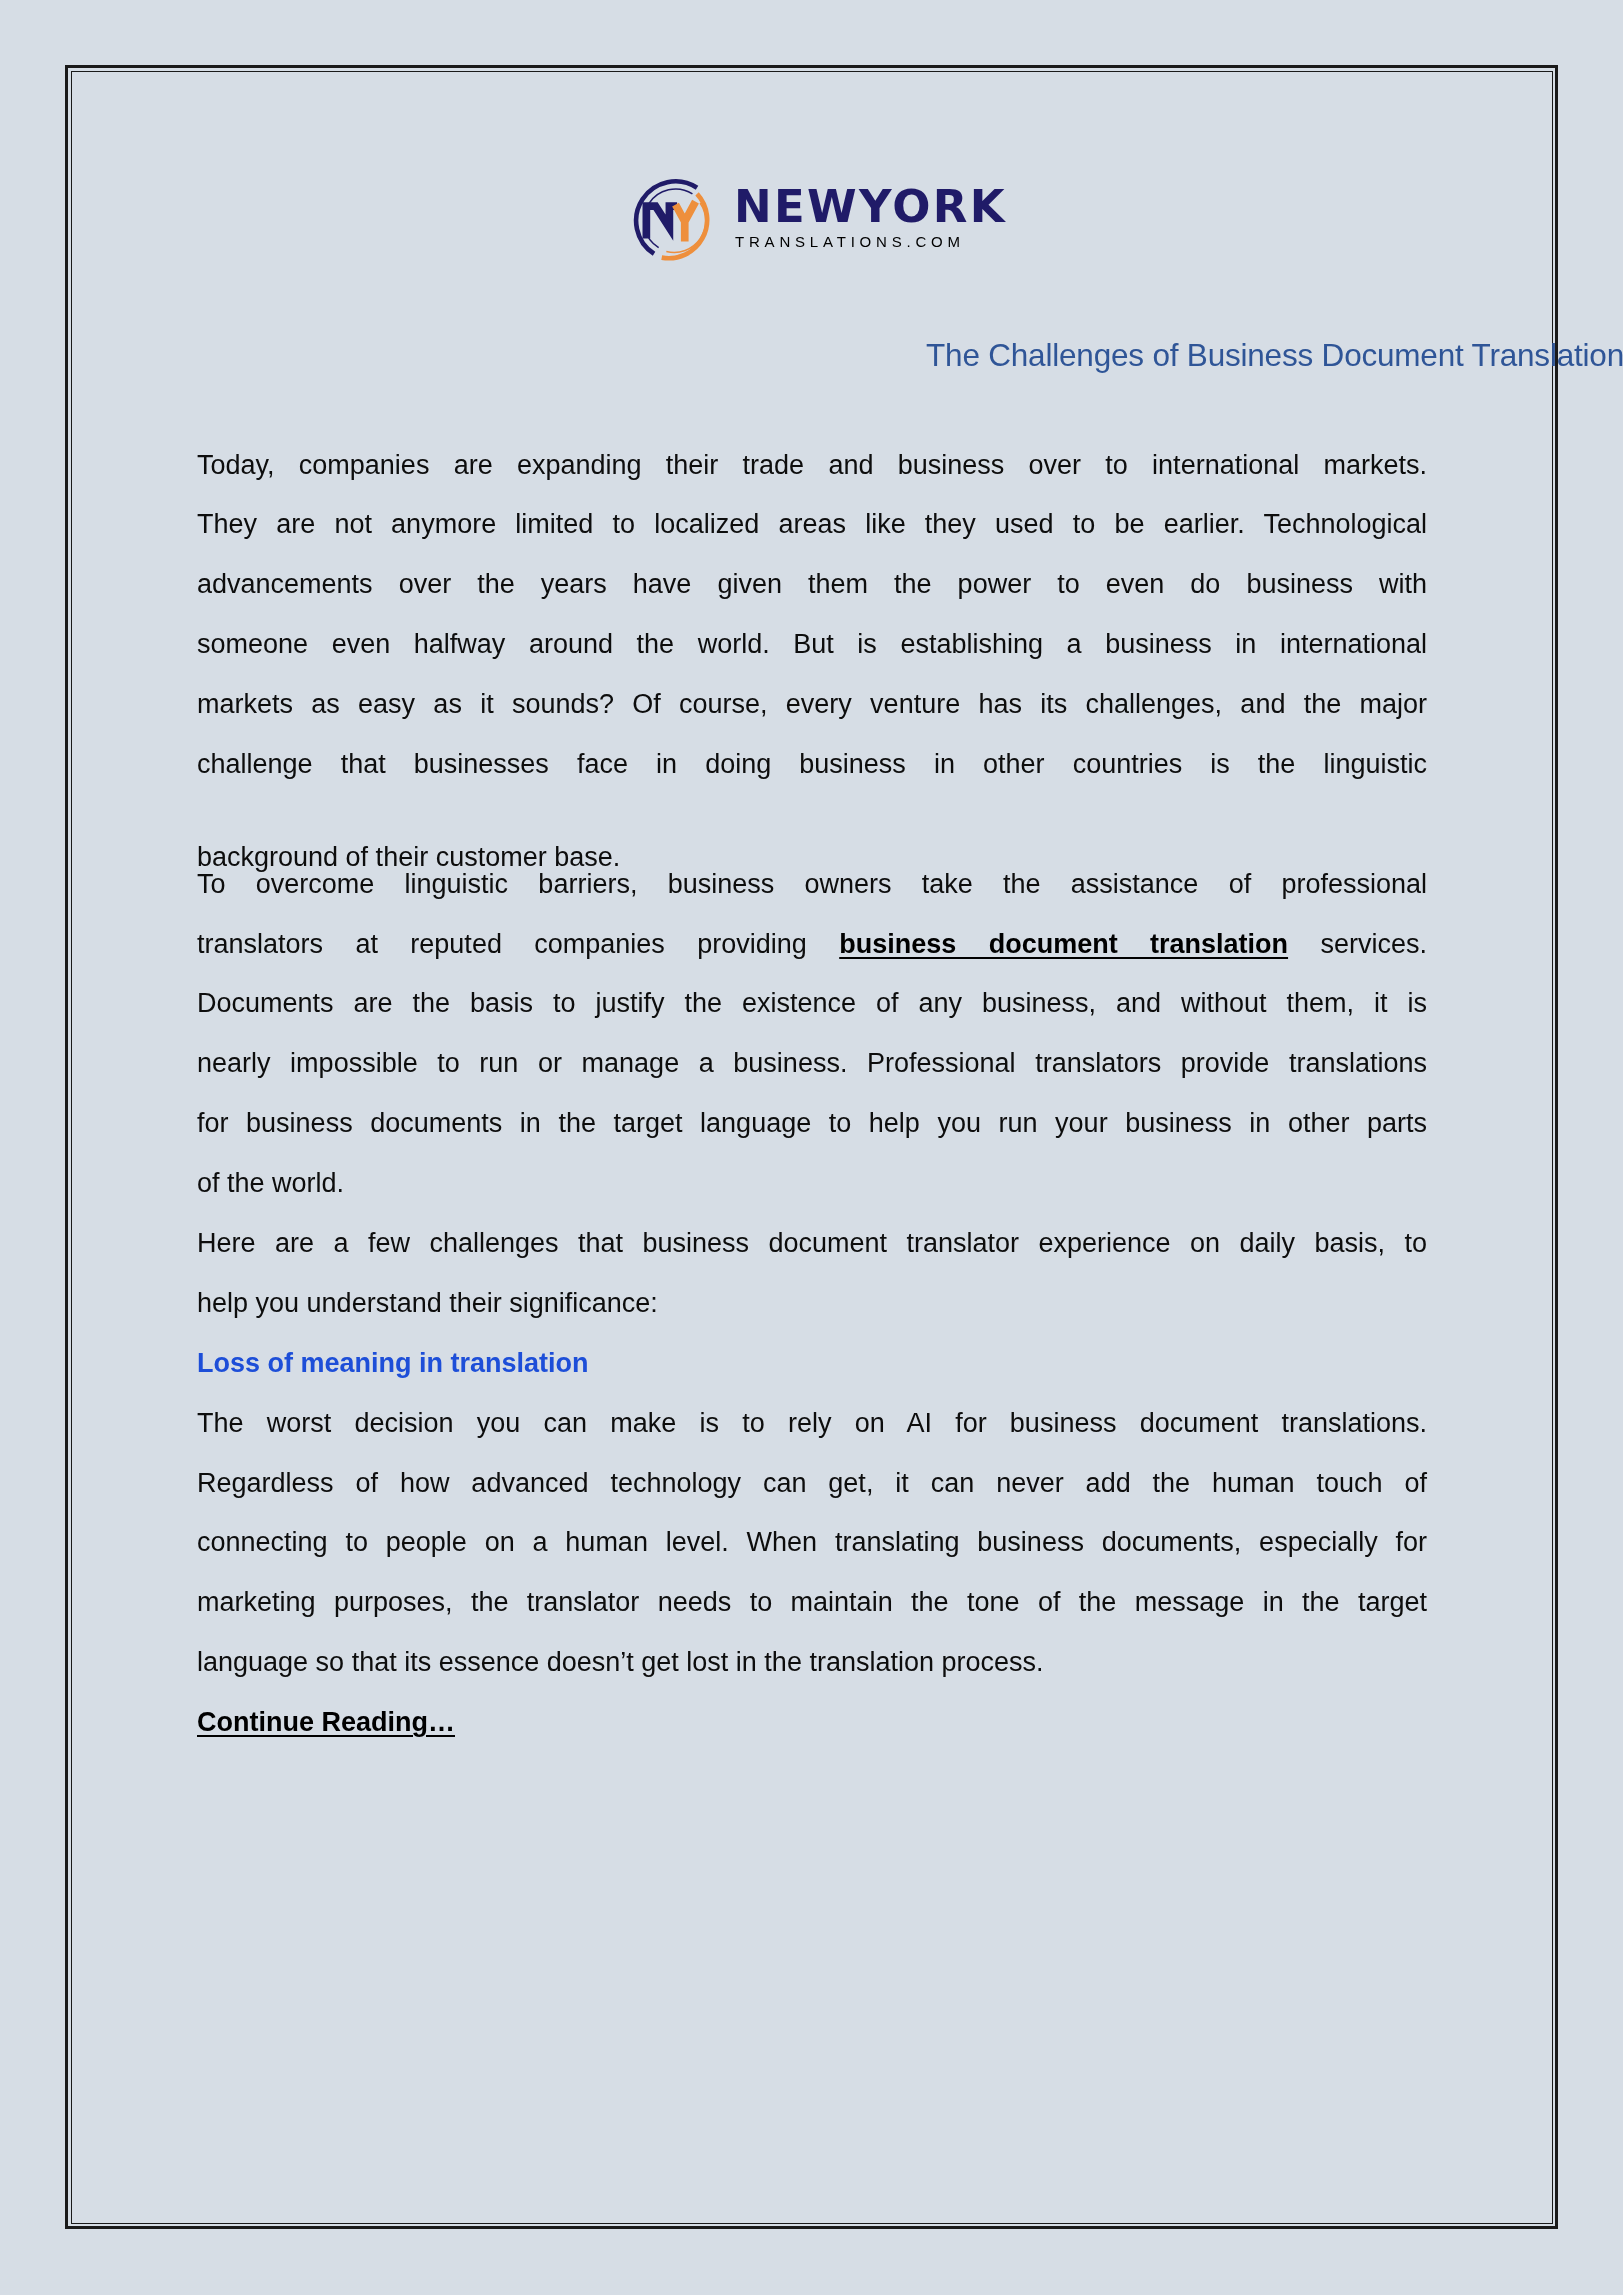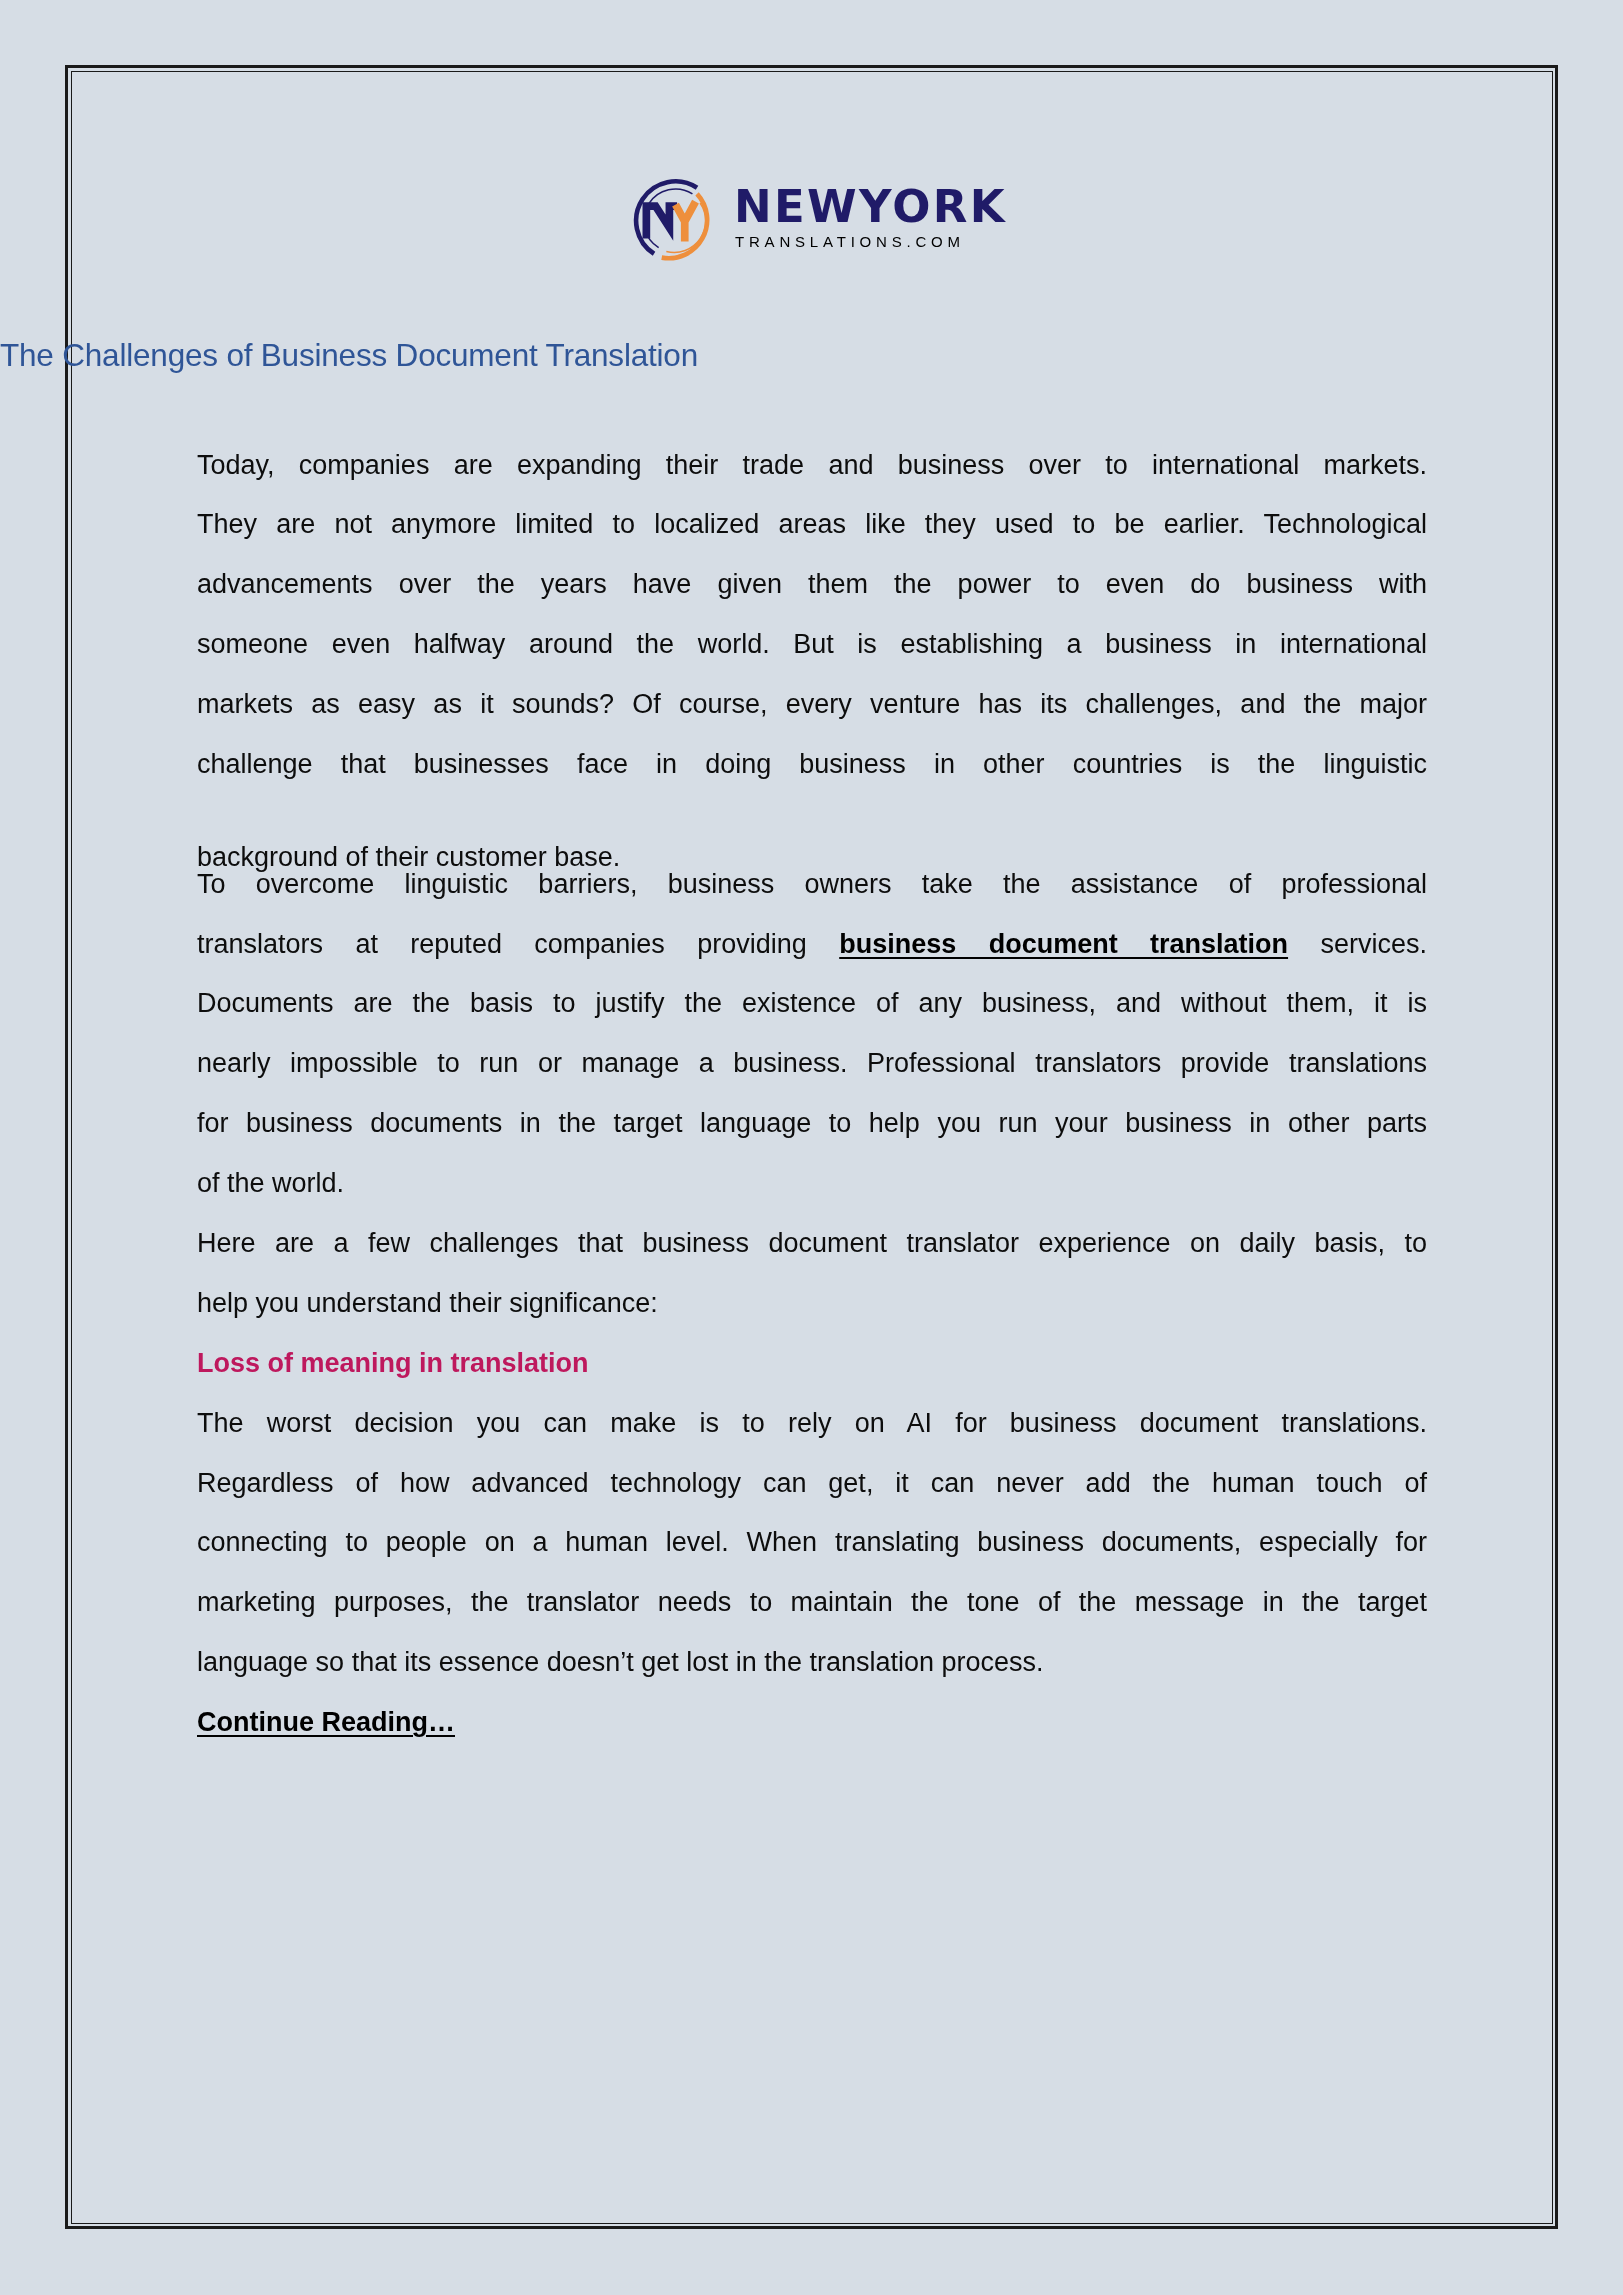--- a/index.html
+++ b/index.html
@@ -67,21 +67,21 @@
     line-height: 21.5px;
     color: #000000;
     letter-spacing: 4.8px;
     white-space: nowrap;
   }
   .doc-title {
     position: absolute;
     left: 0;
     width: 1624px;
     top: 332px;
-    text-align: left;
+    text-align: right;
     font-family: "Liberation Sans", sans-serif;
     font-size: 31.5px;
     line-height: 46px;
     color: #2f5597;
     letter-spacing: -0.2px;
   }
   .body-text {
     position: absolute;
     left: 197px;
     top: 0;
@@ -108,21 +108,21 @@
   }
   .link {
     color: #000000;
     font-weight: bold;
     text-decoration: underline;
     text-decoration-thickness: 2.3px;
     text-underline-offset: 3.8px;
   }
   .bold {
     font-weight: bold;
-    color: #be185d;
+    color: #1d4ed8;
   }
 </style>
 </head>
 <body>
 
 <div class="page-border-outer"></div>
 <div class="page-border-inner"></div>
 
 <div class="logo">
   <svg class="logo-mark" viewBox="0 0 112 112" width="86" height="86">

